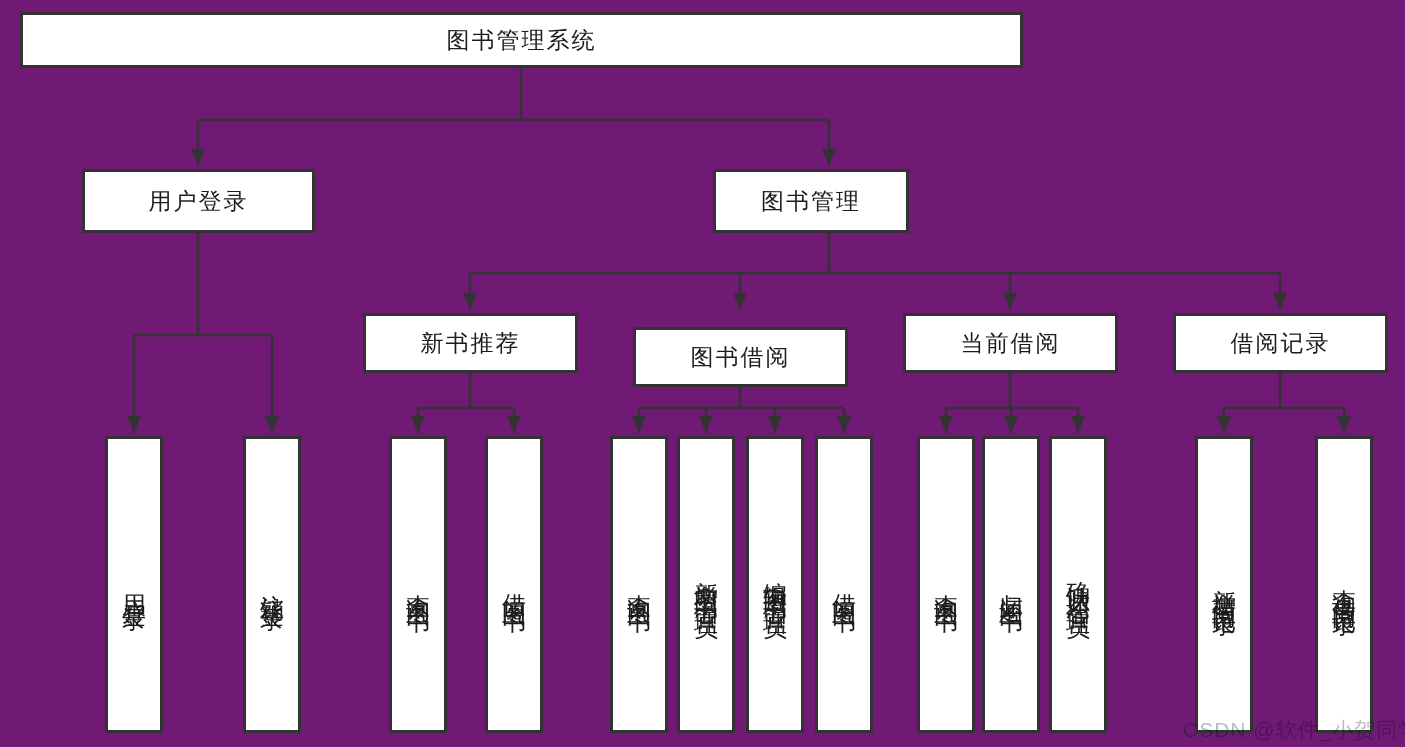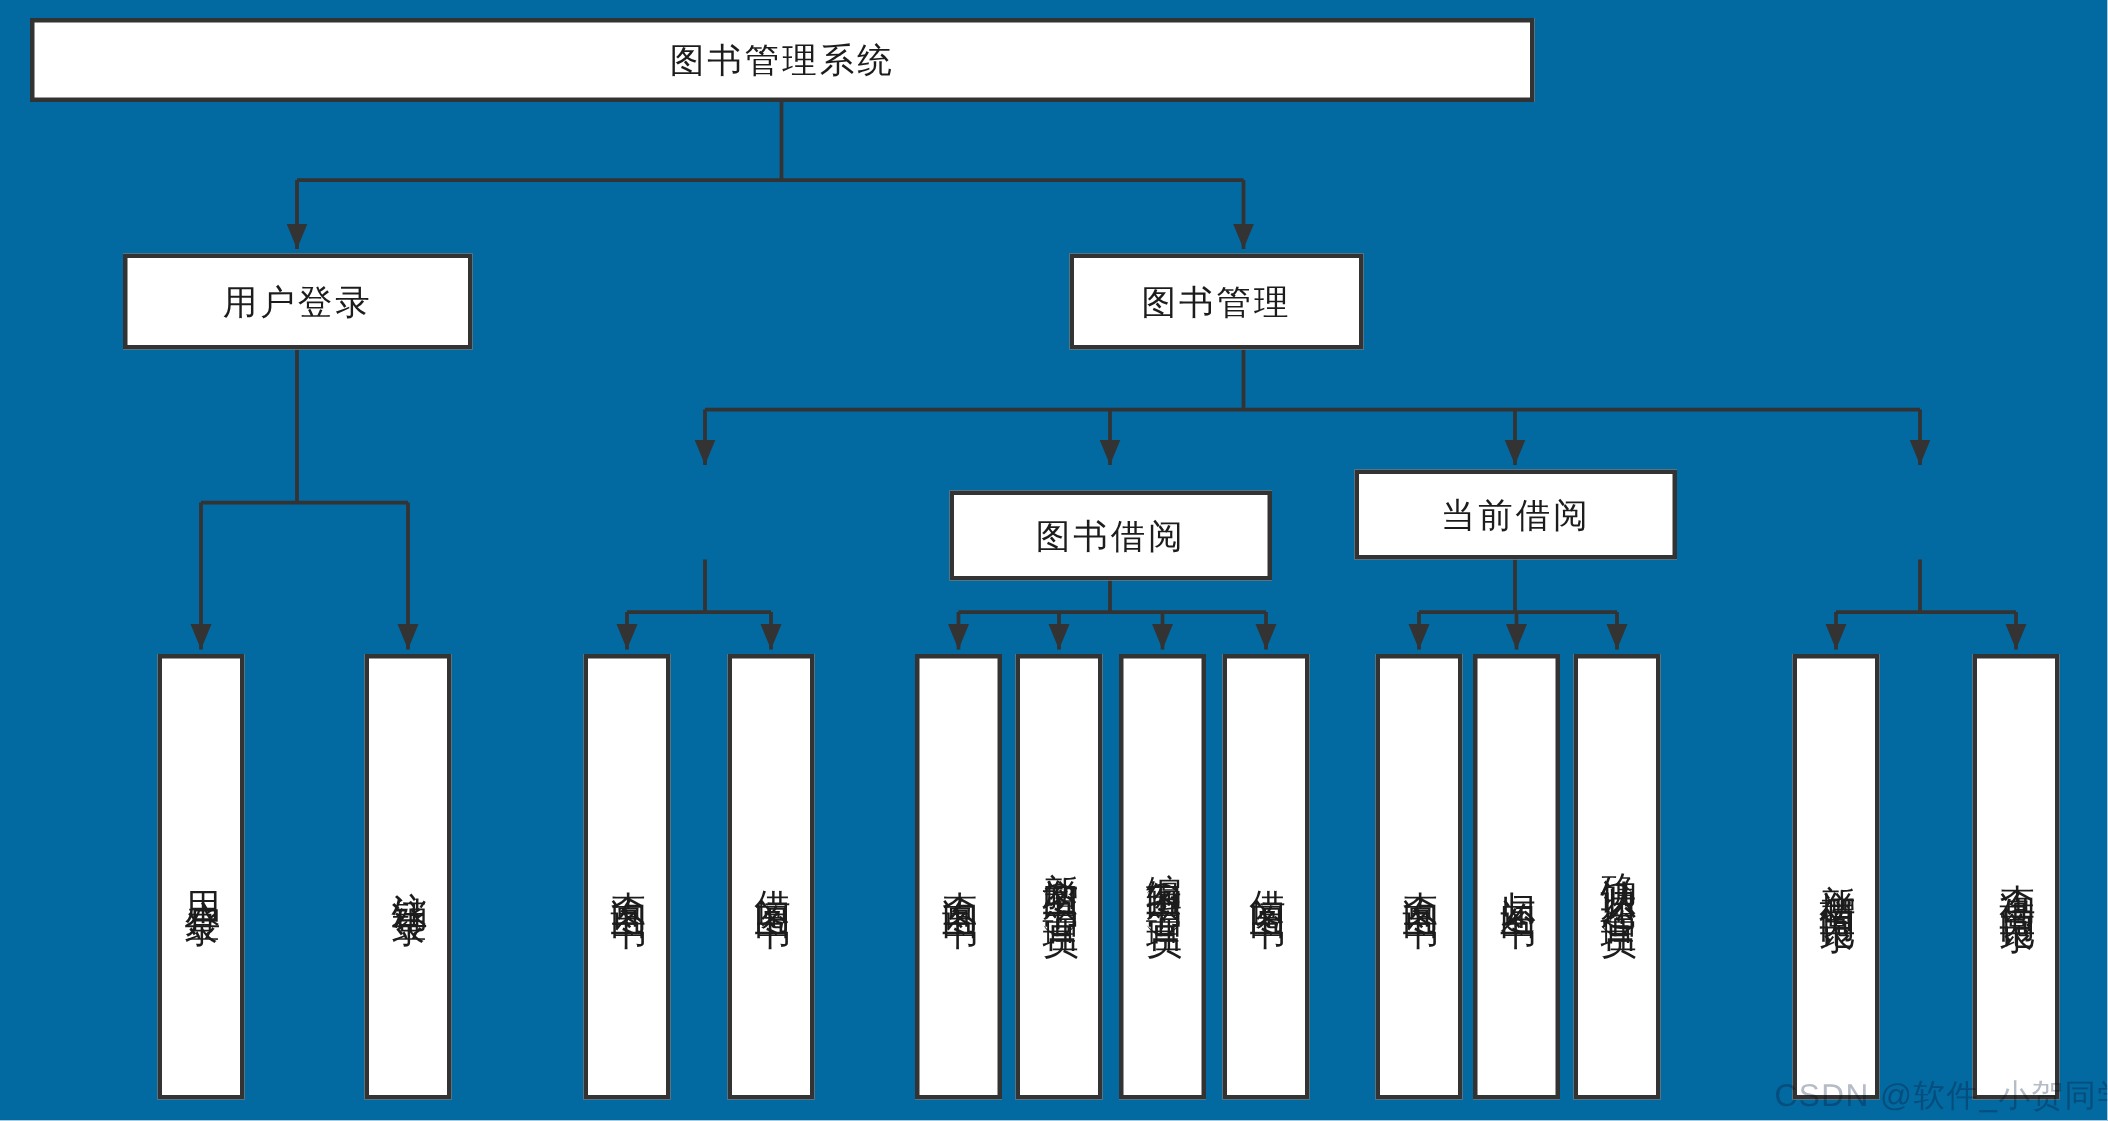--- a/index.html
+++ b/index.html
@@ -1,20 +1,20 @@
 <!DOCTYPE html>
 <html><head>
 <meta charset="utf-8">
 <style>
   html,body{margin:0;padding:0;background:#ffffff;}
   body{font-family:"Liberation Sans","DejaVu Sans",sans-serif;}
   .canvas{
     position:relative;
     width:1405px;height:747px;
-    background:#0369a1;
+    background:#701a75;
     overflow:hidden;
   }
   .connectors{
     position:absolute;left:0;top:0;width:1405px;height:747px;
     z-index:0;pointer-events:none;
   }
   .node{
     position:absolute;
     box-sizing:border-box;
     background:#ffffff;
@@ -86,22 +86,24 @@
       <line x1="1224" y1="408" x2="1224" y2="433"></line>
       <line x1="1344" y1="408" x2="1344" y2="433"></line>
     </g>
   </svg>
 
   <div class="node" style="left:20px;top:12px;width:1003px;height:56px;">图书管理系统</div>
 
   <div class="node" style="left:82px;top:169px;width:233px;height:64px;">用户登录</div>
   <div class="node" style="left:713px;top:169px;width:196px;height:64px;">图书管理</div>
 
+  <div class="node" style="left:363px;top:313px;width:215px;height:60px;">新书推荐</div>
   <div class="node" style="left:633px;top:327px;width:215px;height:60px;">图书借阅</div>
   <div class="node" style="left:903px;top:313px;width:215px;height:60px;font-family:Liberation Mono, monospace;">当前借阅</div>
+  <div class="node" style="left:1173px;top:313px;width:215px;height:60px;">借阅记录</div>
 
   <div class="node leaf" style="left:105px;top:436px;width:58px;height:297px;">用户登录</div>
   <div class="node leaf" style="left:243px;top:436px;width:58px;height:297px;">注销登录</div>
 
   <div class="node leaf" style="left:389px;top:436px;width:58px;height:297px;">查询图书</div>
   <div class="node leaf" style="left:485px;top:436px;width:58px;height:297px;">借阅图书</div>
 
   <div class="node leaf" style="left:610px;top:436px;width:58px;height:297px;">查询图书</div>
   <div class="node leaf" style="left:677px;top:436px;width:58px;height:297px;">新增图书（管理员）</div>
   <div class="node leaf" style="left:746px;top:436px;width:58px;height:297px;">编辑图书（管理员）</div>

